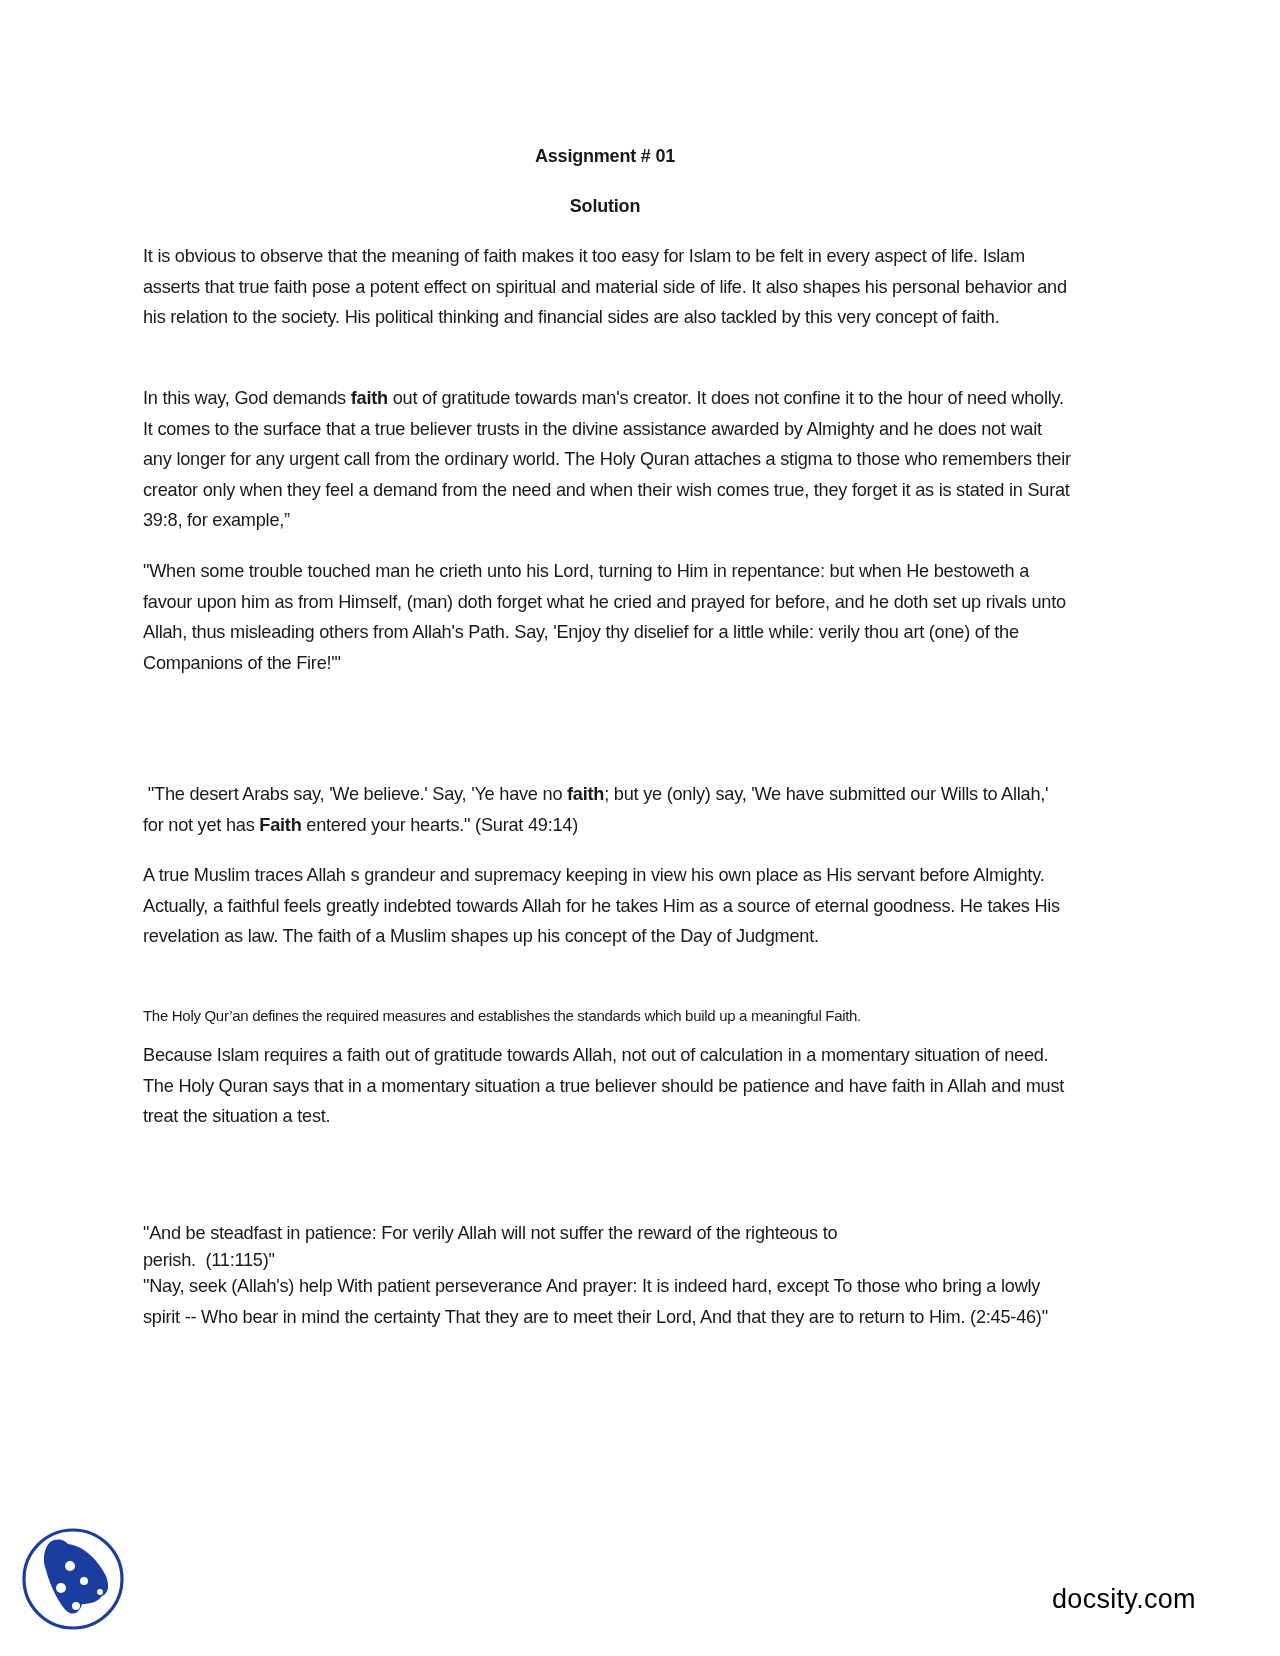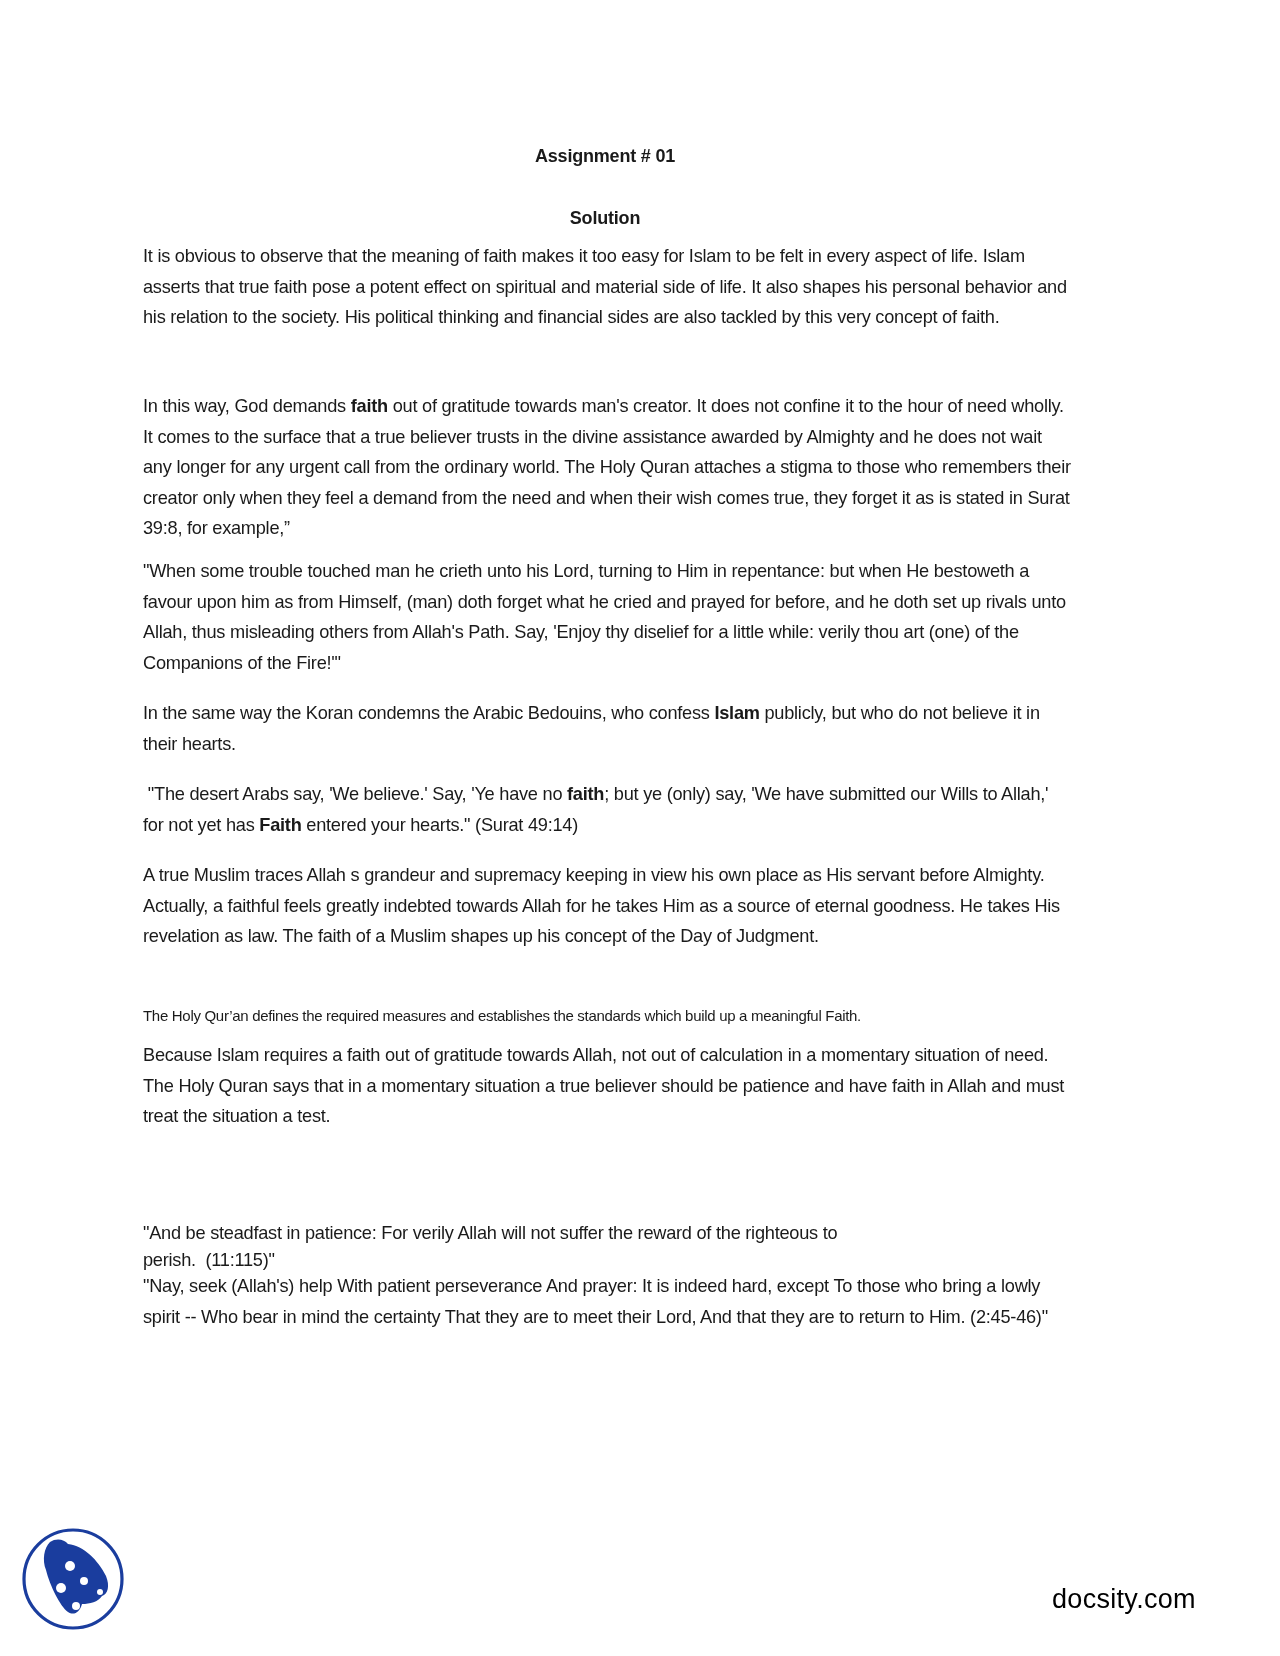--- a/index.html
+++ b/index.html
@@ -27,37 +27,34 @@
     font-family: "Liberation Sans", sans-serif; font-size: 27px; color: #000000;
     letter-spacing: 0.3px;
   }
 </style>
 </head>
 <body>
 
 <div class="page">
 
   <div class="heading" style="top:146px;">Assignment # 01</div>
-  <div class="heading" style="top:208px;">Solution</div>
+  <div class="heading" style="top:196px;">Solution</div>
 
   <div class="content" style="top:241px;">
     <p>It is obvious to observe that the meaning of faith makes it too easy for Islam to be felt in every aspect of life. Islam asserts that true faith pose a potent effect on spiritual and material side of life. It also shapes his personal behavior and his relation to the society. His political thinking and financial sides are also tackled by this very concept of faith.</p>
   </div>
 
-  <div class="content" style="top:391px;">
+  <div class="content" style="top:383px;">
     <p><span>In this way, God demands </span><b>faith</b><span> out of gratitude towards man's creator. It does not confine it to the hour of need wholly. It comes to the surface that a true believer trusts in the divine assistance awarded by Almighty and he does not wait any longer for any urgent call from the ordinary world. The Holy Quran attaches a stigma to those who remembers their creator only when they feel a demand from the need and when their wish comes true, they forget it as is stated in Surat 39:8, for example,”</span></p>
   </div>
 
   <div class="content" style="top:556px;">
     <p>"When some trouble touched man he crieth unto his Lord, turning to Him in repentance: but when He bestoweth a favour upon him as from Himself, (man) doth forget what he cried and prayed for before, and he doth set up rivals unto Allah, thus misleading others from Allah's Path. Say, 'Enjoy thy diselief for a little while: verily thou art (one) of the Companions of the Fire!'"</p>
   </div>
 
-  <div class="content" style="top:698px;">
-    <p><span>In the same way the Koran condemns the Arabic Bedouins, who confess </span><b>Islam</b><span> publicly, but who do not believe it in their hearts.</span></p>
-  </div>
 
   <div class="content" style="top:779px;">
     <p style="white-space:pre-wrap;"><span> "The desert Arabs say, 'We believe.' Say, 'Ye have no </span><b>faith</b><span>; but ye (only) say, 'We have submitted our Wills to Allah,' for not yet has </span><b>Faith</b><span> entered your hearts." (Surat 49:14)</span></p>
   </div>
 
   <div class="content" style="top:860px;">
     <p>A true Muslim traces Allah s grandeur and supremacy keeping in view his own place as His servant before Almighty. Actually, a faithful feels greatly indebted towards Allah for he takes Him as a source of eternal goodness. He takes His revelation as law. The faith of a Muslim shapes up his concept of the Day of Judgment.</p>
   </div>
 
   <div class="content" style="top:1004px;">

